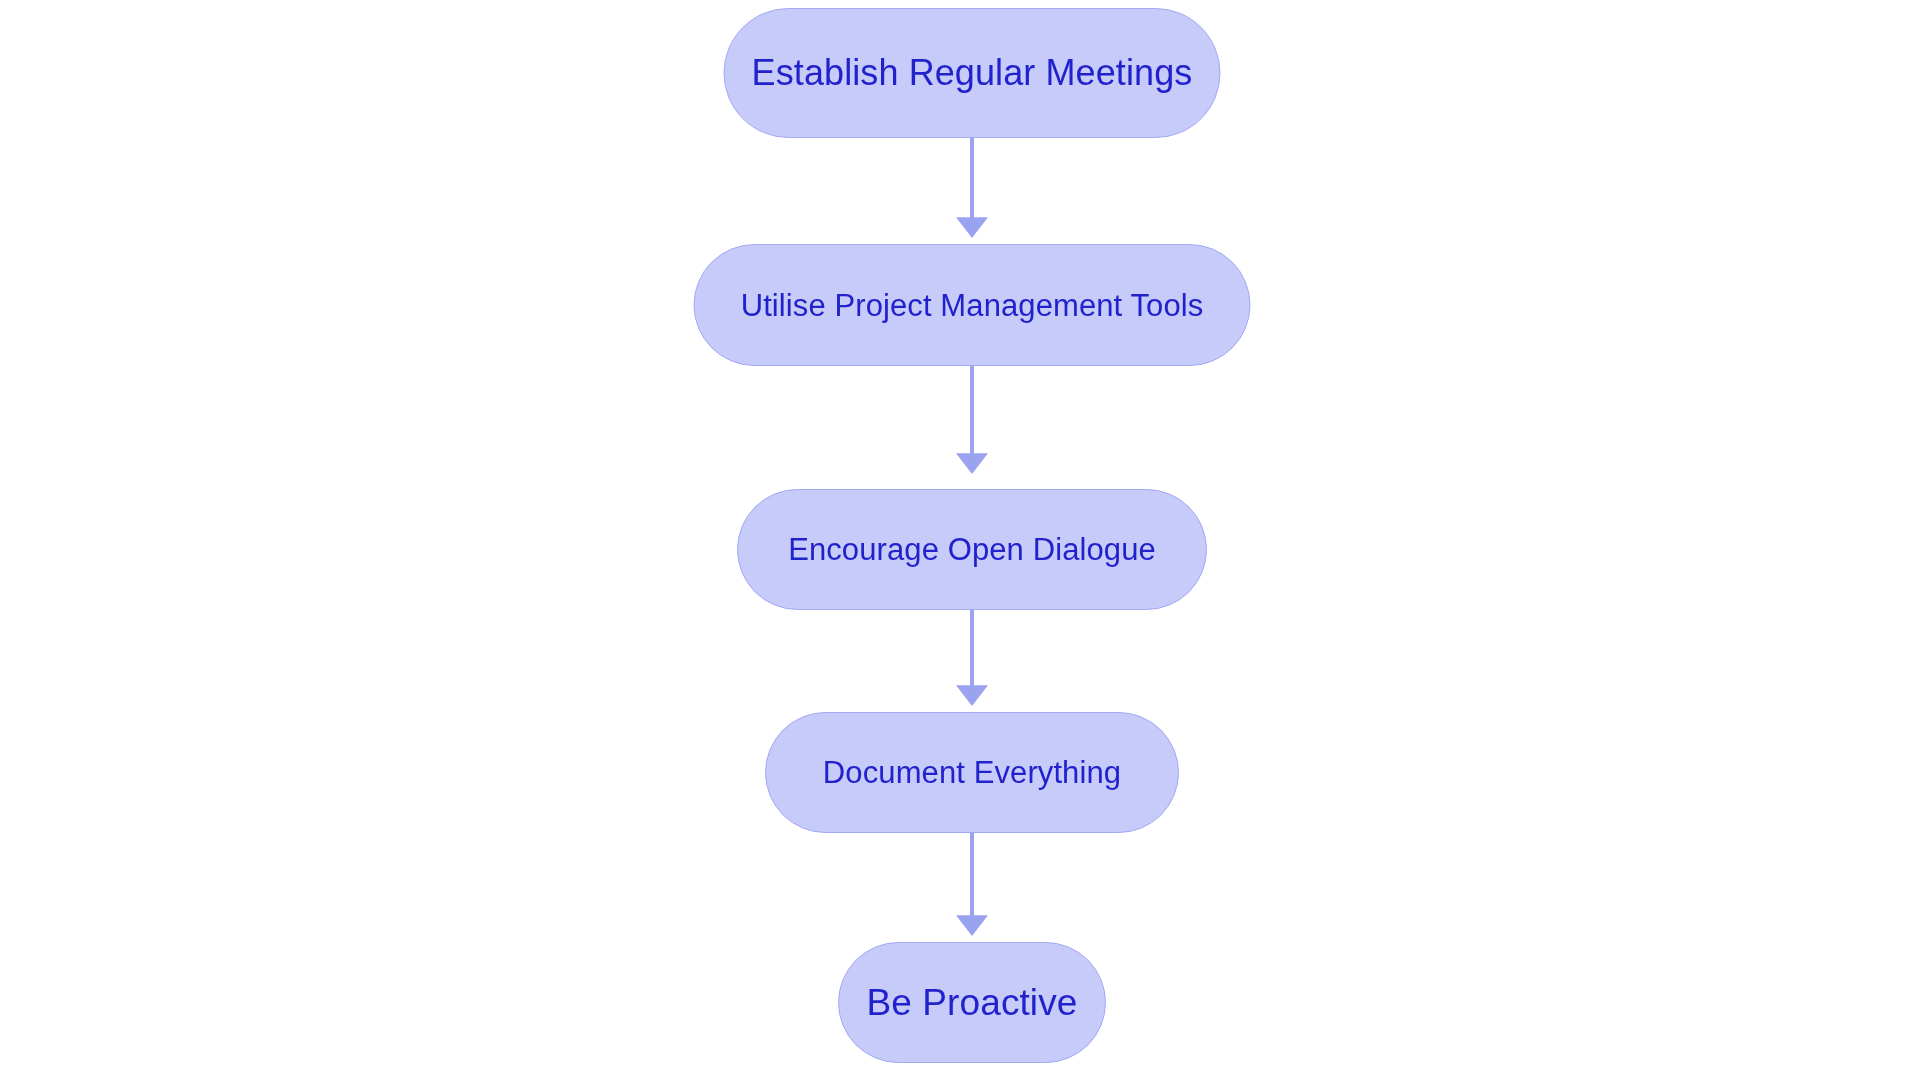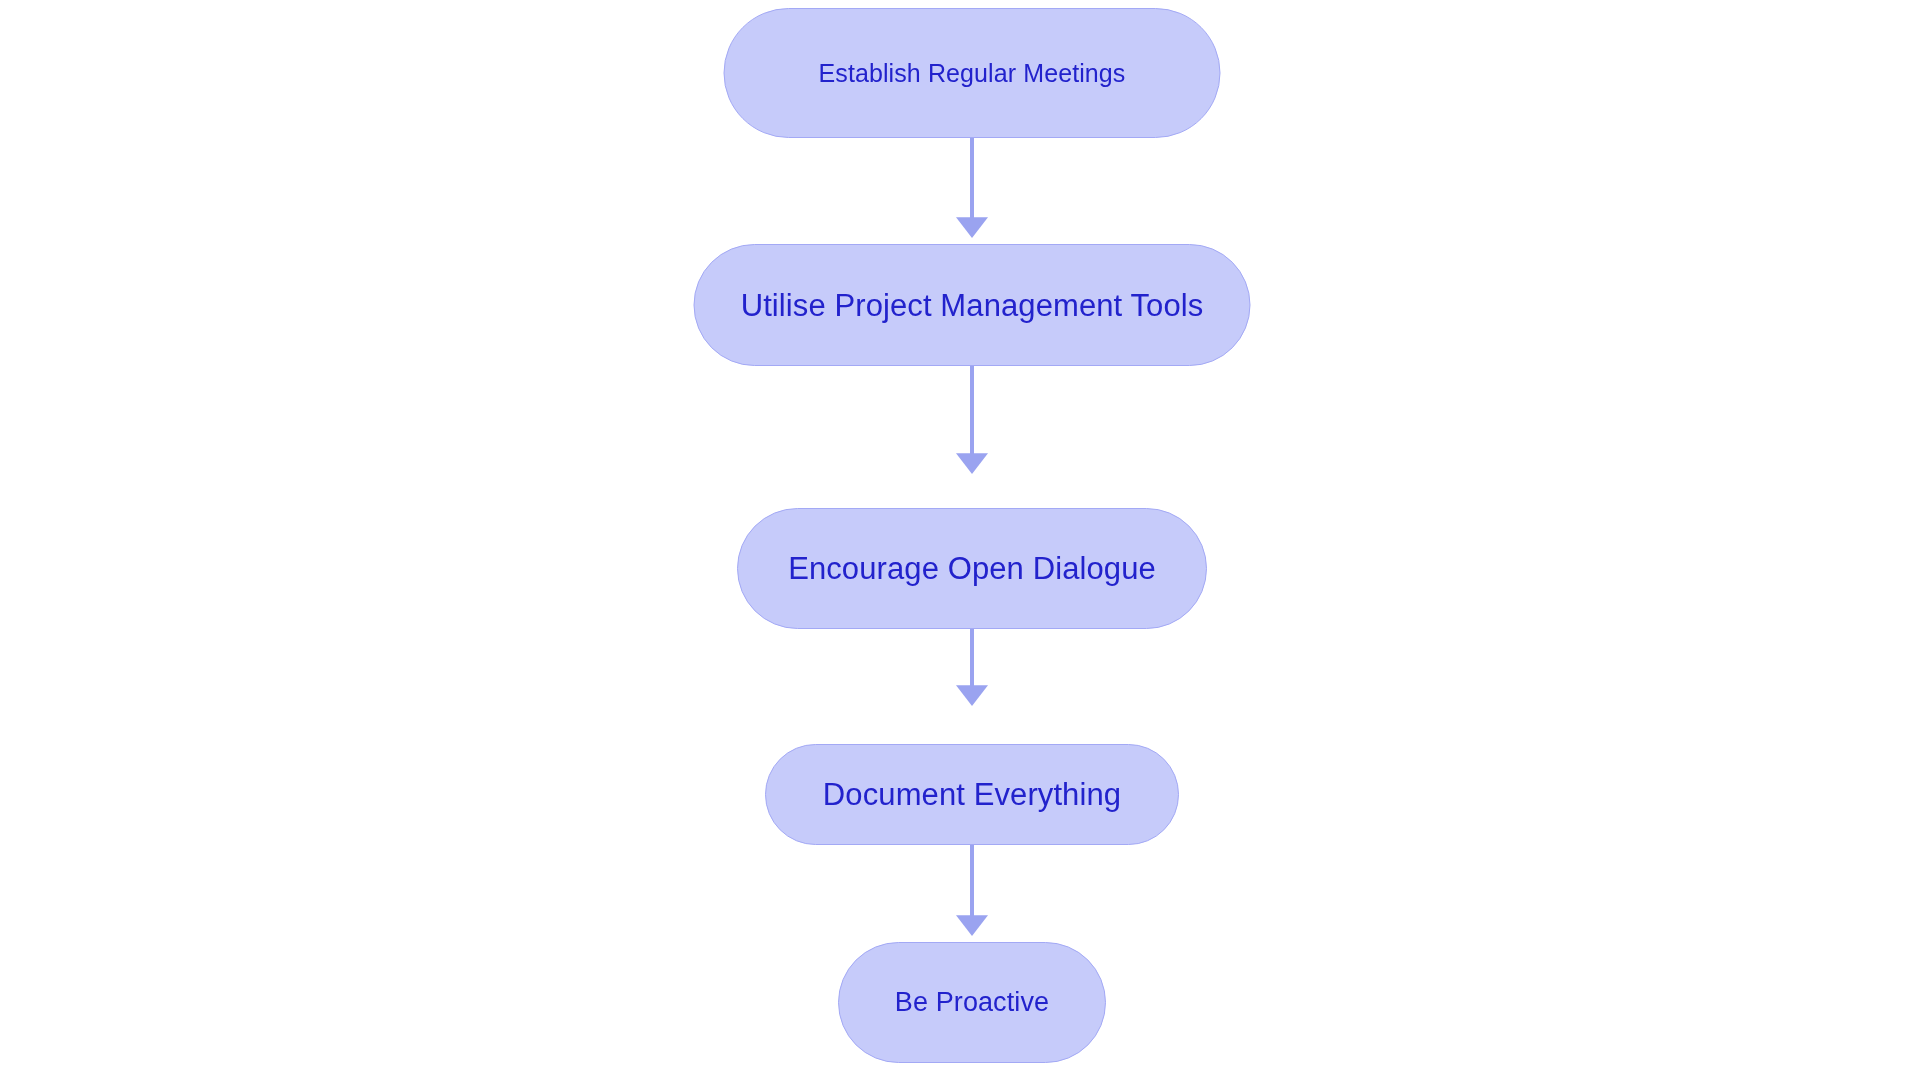--- a/index.html
+++ b/index.html
@@ -46,29 +46,29 @@
     color: #2222cc;
     font-family: "Liberation Sans", sans-serif;
     font-weight: 400;
     letter-spacing: 0.1px;
     white-space: nowrap;
     line-height: 1;
   }
 
   .node-1 { left: 972px; top: 8px;   width: 497px; height: 130px; }
   .node-2 { left: 972px; top: 244px; width: 557px; height: 122px; justify-content: center; }
-  .node-3 { left: 972px; top: 508px; width: 470px; height: 121px; }
-  .node-4 { left: 972px; top: 712px; width: 414px; height: 101px; margin-top: 32px; }
+  .node-3 { left: 972px; top: 489px; width: 470px; height: 121px; }
+  .node-4 { left: 972px; top: 712px; width: 414px; height: 121px; }
   .node-5 { left: 972px; top: 942px; width: 268px; height: 121px; }
 
-  .node-1 .node-label { font-size: 25px; }
+  .node-1 .node-label { font-size: 36px; }
   .node-2 .node-label { font-size: 31px; }
   .node-3 .node-label { font-size: 31px; }
   .node-4 .node-label { font-size: 31px; }
-  .node-5 .node-label { font-size: 27px; }
+  .node-5 .node-label { font-size: 37px; }
 </style>
 </head>
 <body>
 
 <div id="flowchart-canvas">
 
   <svg class="edge-layer" width="1920" height="1083" viewBox="0 0 1920 1083" xmlns="http://www.w3.org/2000/svg">
     <defs>
       <marker id="arrowhead" markerWidth="9" markerHeight="9" refX="2.2" refY="4.5" orient="auto" markerUnits="strokeWidth">
         <path d="M0,0.5 L0,8.5 L5.2,4.5 z" fill="#9aa3f0"></path>

